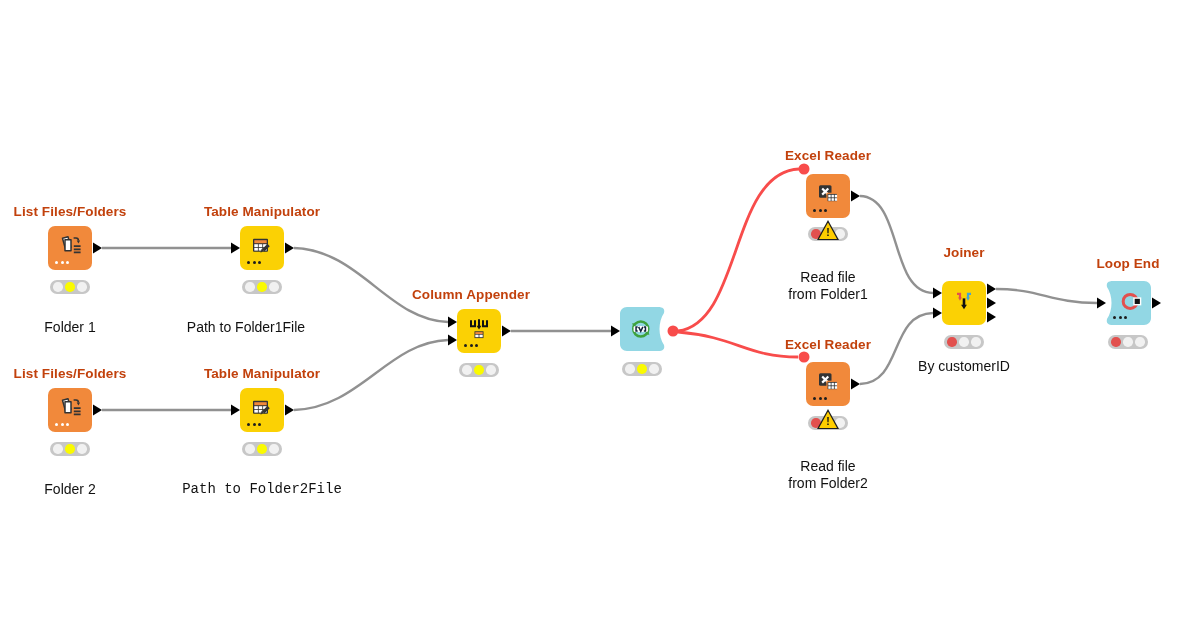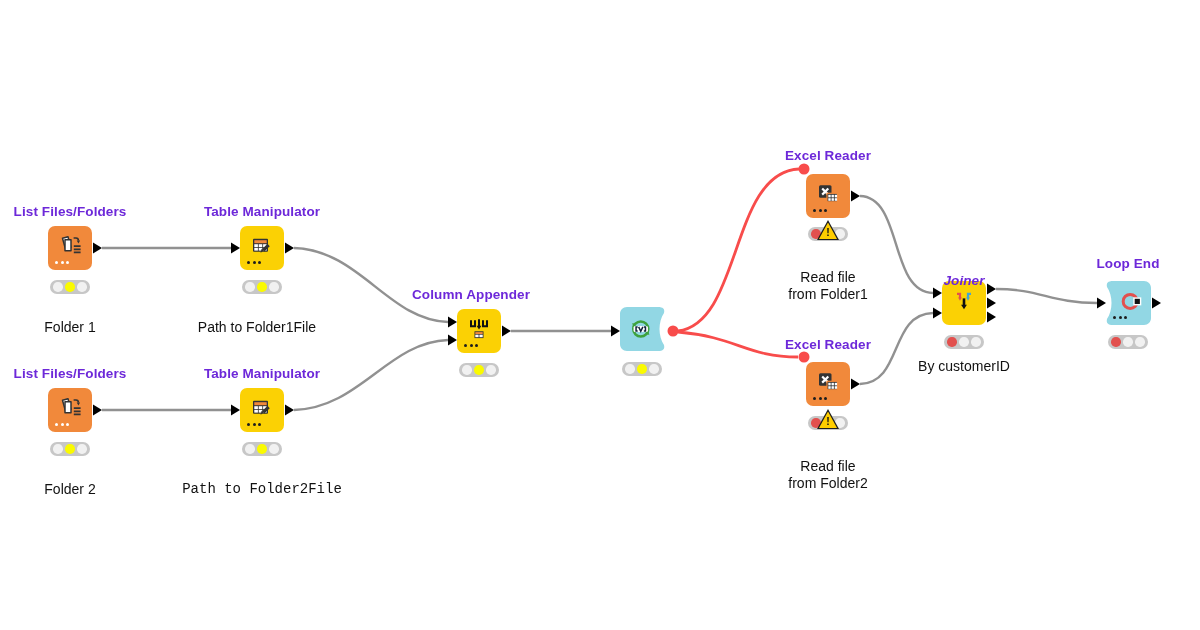--- a/index.html
+++ b/index.html
@@ -27,21 +27,21 @@
   .lamp{width:9.5px;height:9.5px;border-radius:50%;background:var(--lamp-off);}
   .lamp.on-y{background:var(--lamp-yellow);}
   .lamp.on-r{background:var(--lamp-red);}
   .warn{position:absolute;left:50%;top:-7px;transform:translateX(-50%);width:22px;height:20px;}
   .warn .t1{position:absolute;inset:0;background:#1d1d1d;clip-path:polygon(50% 0,100% 100%,0 100%);}
   .warn .t2{position:absolute;left:2px;top:2.5px;width:18px;height:16.5px;background:var(--warn-yellow);
     clip-path:polygon(50% 0,100% 100%,0 100%);}
   .warn .mark{position:absolute;left:0;right:0;top:7px;text-align:center;font-size:10.5px;
     font-weight:700;color:#111;line-height:1;}
   .node-title{position:absolute;width:170px;text-align:center;font-weight:700;font-size:13.5px;
-    color:#6d28d9;line-height:17px;white-space:pre-line;letter-spacing:.1px;}
+    color:#c2410c;line-height:17px;white-space:pre-line;letter-spacing:.1px;}
   .node-sub{position:absolute;width:170px;text-align:center;font-weight:400;font-size:14px;
     color:var(--text);line-height:17px;white-space:pre-line;margin-top:21px;}
 </style>
 </head>
 <body>
 
 <div id="canvas">
 
   <svg class="wires" width="1200" height="630" viewBox="0 0 1200 630">
 
@@ -342,25 +342,25 @@
       <span class="lamp"></span>
   </div>
 
   <div class="node-title" style="left:-15px;top:203px;">List Files/Folders</div>
   <div class="node-title" style="left:177px;top:203px;">Table Manipulator</div>
   <div class="node-title" style="left:-15px;top:365px;">List Files/Folders</div>
   <div class="node-title" style="left:177px;top:365px;">Table Manipulator</div>
   <div class="node-title" style="left:386px;top:286px;text-align:center;">Column Appender</div>
   <div class="node-title" style="left:743px;top:147px;">Excel Reader</div>
   <div class="node-title" style="left:743px;top:336px;">Excel Reader</div>
-  <div class="node-title" style="left:879px;top:272px;font-style:italic;">Joiner</div>
+  <div class="node-title" style="left:879px;top:244px;">Joiner</div>
   <div class="node-title" style="left:1043px;top:255px;">Loop End</div>
 
   <div class="node-sub" style="left:-15px;top:298px;">Folder 1</div>
-  <div class="node-sub" style="left:172px;top:298px;">Path to Folder1File</div>
+  <div class="node-sub" style="left:161px;top:298px;">Path to Folder1File</div>
   <div class="node-sub" style="left:-15px;top:460px;">Folder 2</div>
   <div class="node-sub" style="left:177px;top:460px;font-family:Liberation Mono, monospace;">Path to Folder2File</div>
   <div class="node-sub" style="left:743px;top:248px;">Read file
 from Folder1</div>
   <div class="node-sub" style="left:743px;top:437px;">Read file
 from Folder2</div>
   <div class="node-sub" style="left:879px;top:337px;">By customerID</div>
 
 </div>
 

